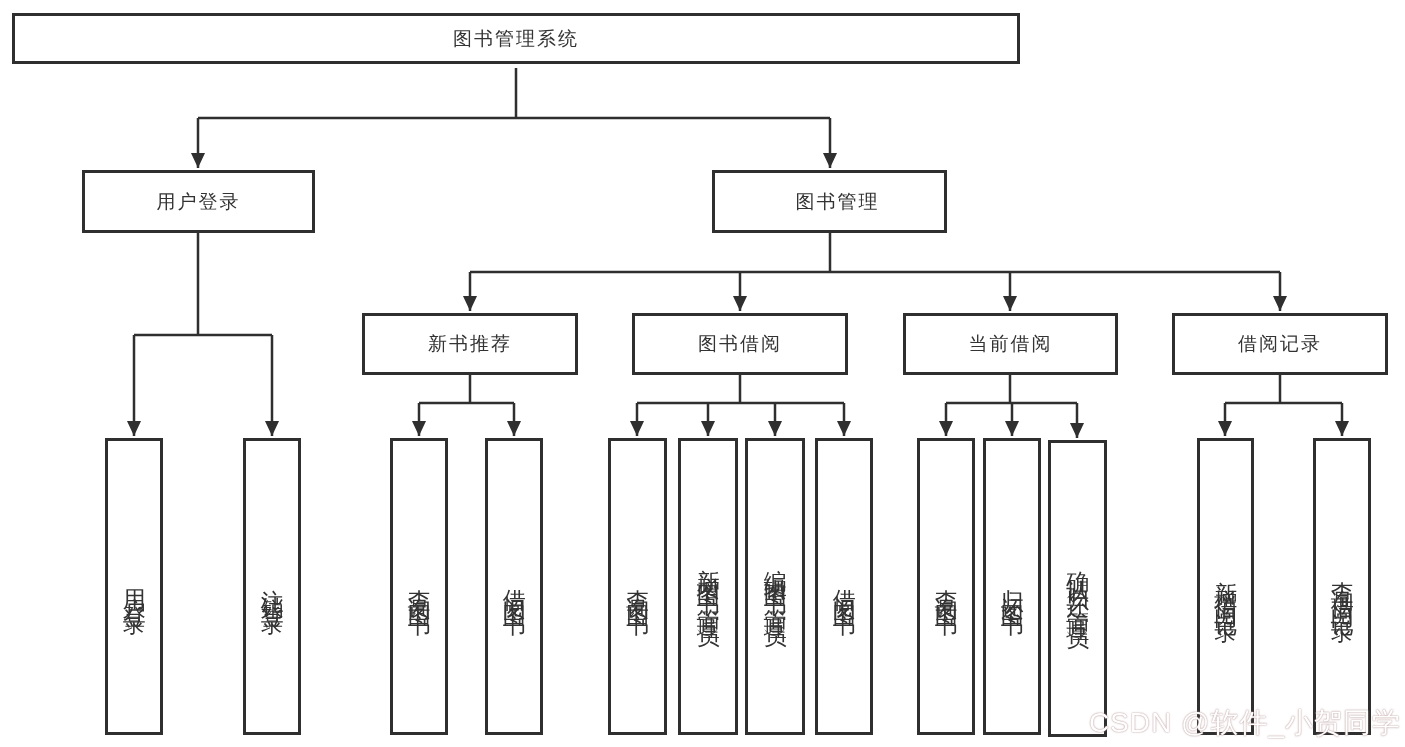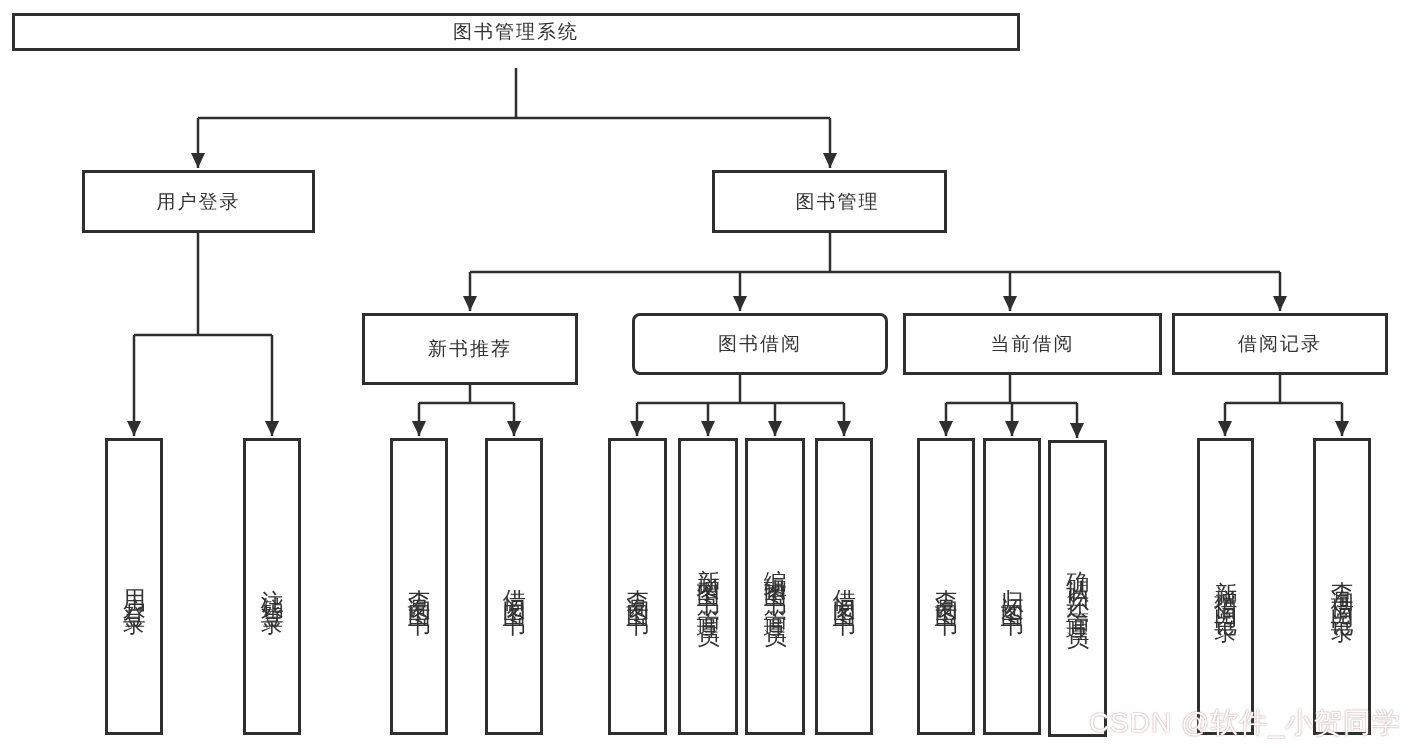--- a/index.html
+++ b/index.html
@@ -84,38 +84,38 @@
       <path d="M946,403 V436" marker-end="url(#arrowhead)"></path>
       <path d="M1012,403 V436" marker-end="url(#arrowhead)"></path>
       <path d="M1077,403 V438" marker-end="url(#arrowhead)"></path>
 
       <path d="M1280,375 V403 M1225,403 H1342"></path>
       <path d="M1225,403 V436" marker-end="url(#arrowhead)"></path>
       <path d="M1342,403 V436" marker-end="url(#arrowhead)"></path>
     </g>
   </svg>
 
-  <div class="node h-node" style="left:12px;top:13px;width:1008px;height:38px;">
+  <div class="node h-node" style="left:12px;top:13px;width:1008px;height:51px;">
     <span>图书管理系统</span>
   </div>
 
   <div class="node h-node" style="left:82px;top:170px;width:233px;height:63px;">
     <span>用户登录</span>
   </div>
   <div class="node h-node" style="left:712px;top:170px;width:235px;height:63px;padding-left:16px;">
     <span>图书管理</span>
   </div>
 
-  <div class="node h-node" style="left:362px;top:313px;width:216px;height:72px;">
+  <div class="node h-node" style="left:362px;top:313px;width:216px;height:62px;">
     <span>新书推荐</span>
   </div>
-  <div class="node h-node" style="left:632px;top:313px;width:256px;height:62px;border-radius:8px;">
+  <div class="node h-node" style="left:632px;top:313px;width:216px;height:62px;">
     <span>图书借阅</span>
   </div>
-  <div class="node h-node" style="left:903px;top:313px;width:259px;height:62px;">
+  <div class="node h-node" style="left:903px;top:313px;width:215px;height:62px;">
     <span>当前借阅</span>
   </div>
   <div class="node h-node" style="left:1172px;top:313px;width:216px;height:62px;">
     <span>借阅记录</span>
   </div>
 
   <div class="node v-node" style="left:105px;top:438px;width:58px;height:297px;">
     <span class="vtext">用户登录</span>
   </div>
   <div class="node v-node" style="left:243px;top:438px;width:58px;height:297px;">

